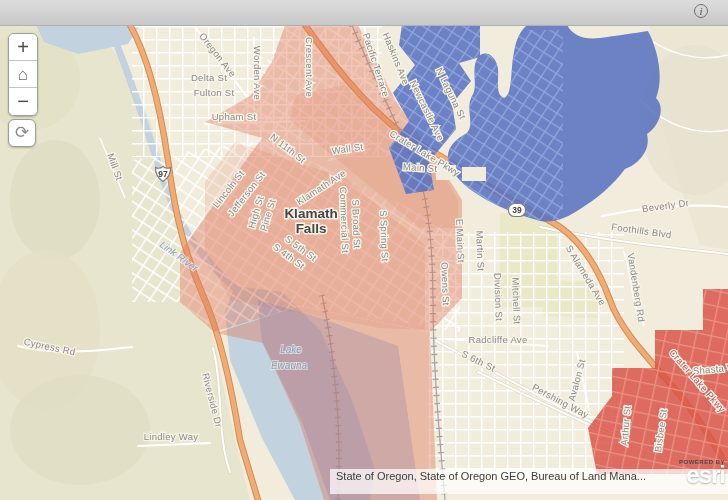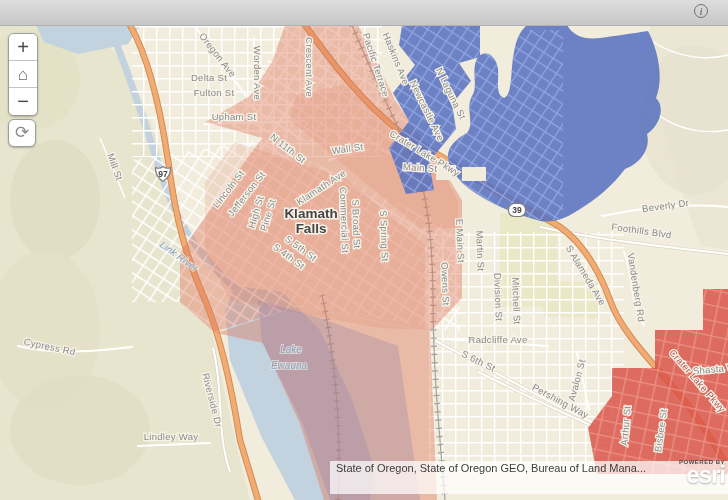--- a/index.html
+++ b/index.html
@@ -19,21 +19,21 @@
   .ctl-btn{display:block;width:28px;height:27px;background:#fff;border:none;border-bottom:1px solid #c4c4c4;
            font-size:20px;line-height:25px;color:#4a4a4a;text-align:center;padding:0;cursor:pointer;}
   .ctl-btn:last-child{border-bottom:none;}
   .ctl-btn.home{font-size:17px;color:#6a6a6a;}
   .refresh-btn{position:absolute;left:8px;top:119px;width:28px;height:28px;z-index:11;background:#fff;
            border:1px solid #9e9e9e;border-radius:6px;box-shadow:0 1px 2px rgba(0,0,0,.25);
            font-size:17px;line-height:24px;color:#8a8a8a;text-align:center;padding:0;cursor:pointer;}
   
   .attribution{position:absolute;left:330px;right:0;bottom:6px;height:16px;z-index:8;
                background:rgba(255,255,255,0.72);font-size:11px;color:#3c3c3c;
-               padding:1px 6px 16px 6px;white-space:nowrap;overflow:hidden;}
+               padding:1px 6px 8px 6px;white-space:nowrap;overflow:hidden;}
   .esri-logo{position:absolute;right:3px;bottom:15px;z-index:9;text-align:right;}
   .powered{font-size:6px;letter-spacing:.5px;color:#4c4c4c;margin-left:3px;font-weight:bold;}
   .esri-text{font-size:24px;font-weight:bold;color:#ffffff;line-height:.85;
              text-shadow:0 1px 2px rgba(0,0,0,.3);letter-spacing:-1px;}
   
   #map-svg{position:absolute;top:0;left:0;}
   .lbl{font-family:"Liberation Sans",sans-serif;font-size:9.5px;fill:#8a8a8a;letter-spacing:.3px;
        stroke:#f7f3e8;stroke-width:2.6px;paint-order:stroke;}
   .lbl.hwy{fill:#b5524b;}
   .lbl-water{font-family:"Liberation Sans",sans-serif;font-style:italic;font-size:10px;fill:#8aa4c4;

